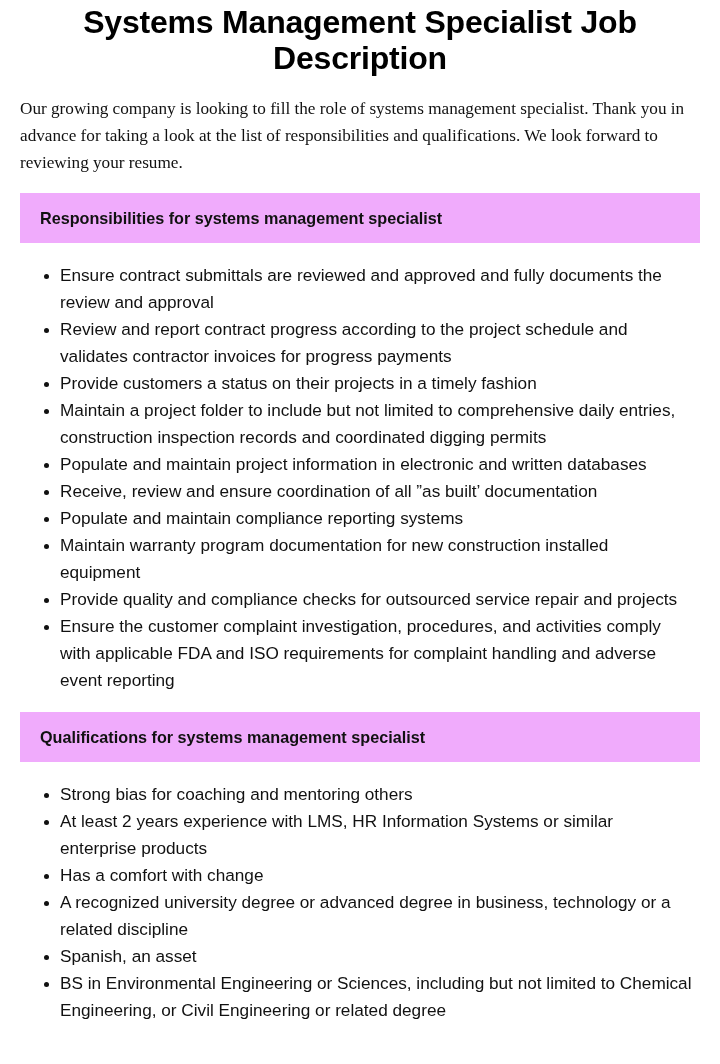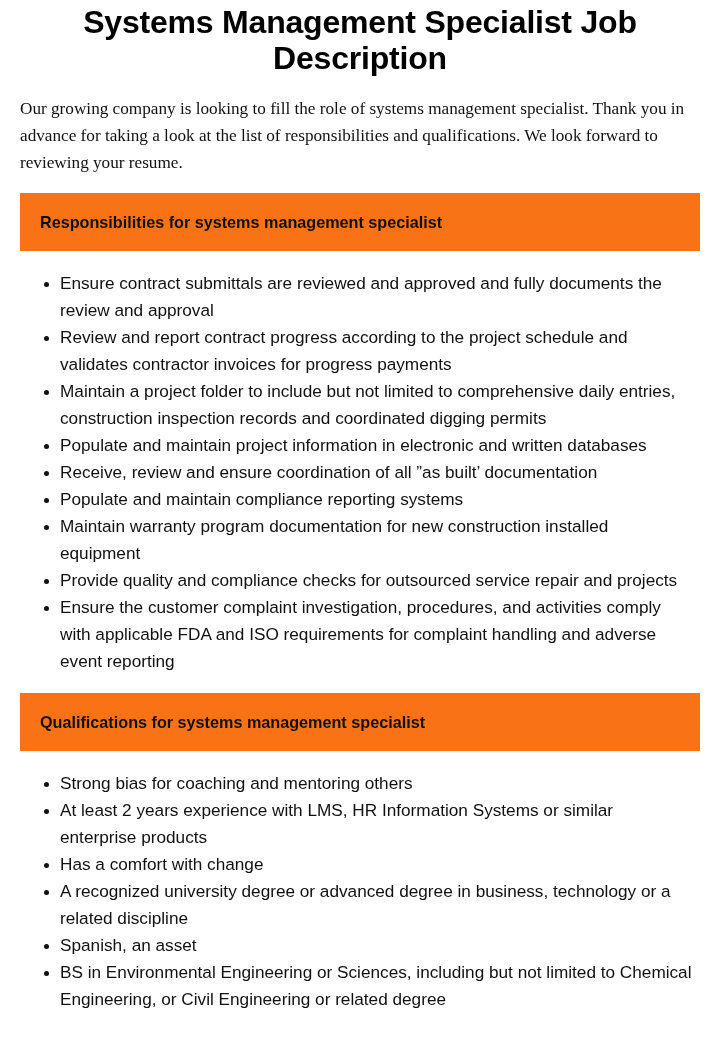--- a/index.html
+++ b/index.html
@@ -22,22 +22,22 @@
       letter-spacing: -0.2px;
     }
     .intro {
       margin: 19px 0 0 0;
       font-size: 17.2px;
       line-height: 27px;
       font-family: Liberation Serif, serif;
     }
     .section-header {
       margin-top: 17px;
-      background: #f97316;
-      height: 58px;
+      background: #f0abfc;
+      height: 50px;
       padding: 0 20px;
       display: flex;
       align-items: center;
       font-size: 16.2px;
       font-weight: bold;
       color: #111111;
     }
     ul.items {
       margin: 19px 8px 0 0;
       padding: 0 0 0 40px;
@@ -64,20 +64,21 @@
 <body>
 
 <div class="page">
   <h1>Systems Management Specialist Job Description</h1>
   <p class="intro">Our growing company is looking to fill the role of systems management specialist. Thank you in advance for taking a look at the list of responsibilities and qualifications. We look forward to reviewing your resume.</p>
 
   <div class="section-header">Responsibilities for systems management specialist</div>
   <ul class="items">
     <li>Ensure contract submittals are reviewed and approved and fully documents the review and approval</li>
     <li>Review and report contract progress according to the project schedule and validates contractor invoices for progress payments</li>
+    <li>Provide customers a status on their projects in a timely fashion</li>
     <li>Maintain a project folder to include but not limited to comprehensive daily entries, construction inspection records and coordinated digging permits</li>
     <li>Populate and maintain project information in electronic and written databases</li>
     <li>Receive, review and ensure coordination of all ”as built’ documentation</li>
     <li>Populate and maintain compliance reporting systems</li>
     <li>Maintain warranty program documentation for new construction installed equipment</li>
     <li>Provide quality and compliance checks for outsourced service repair and projects</li>
     <li>Ensure the customer complaint investigation, procedures, and activities comply with applicable FDA and ISO requirements for complaint handling and adverse event reporting</li>
   </ul>
 
   <div class="section-header sec2">Qualifications for systems management specialist</div>

